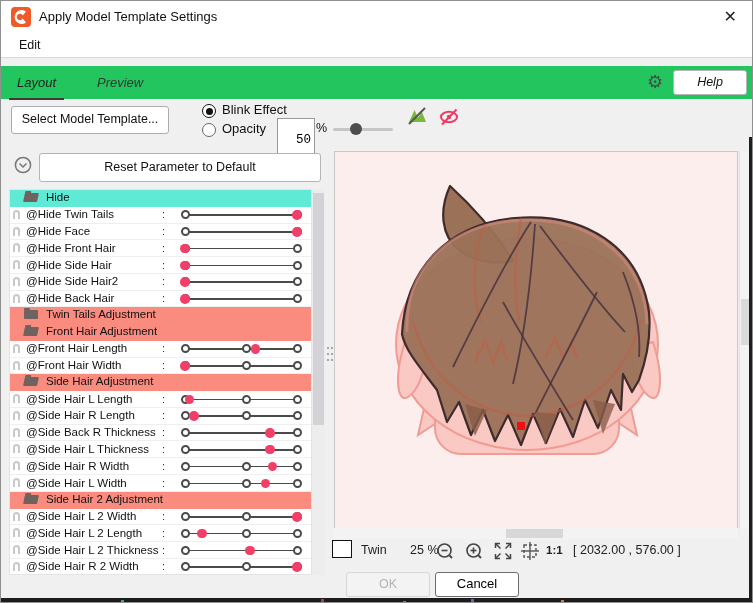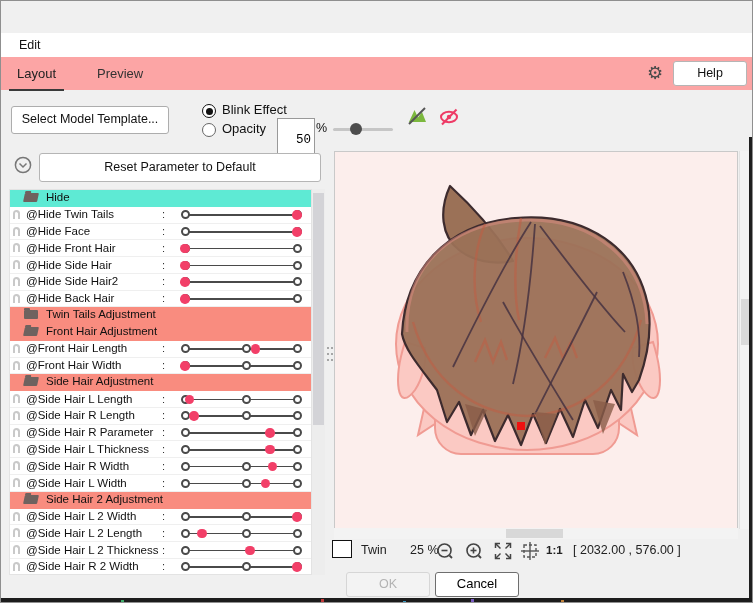--- a/index.html
+++ b/index.html
@@ -5,21 +5,21 @@
   html,body{margin:0;padding:0;background:#2a2a2a;font-family:"Liberation Sans","DejaVu Sans",sans-serif;}
   #window{position:relative;width:753px;height:603px;background:#f0f0f0;overflow:hidden;
           border:1px solid #8f8f8f;box-sizing:border-box;}
   
   #titlebar{position:absolute;left:0;top:0;width:100%;height:32px;background:#fff;}
   #app-icon{position:absolute;left:10px;top:6px;width:20px;height:20px;}
   #title-text{position:absolute;left:38px;top:8px;font-size:13px;color:#111;}
   #close-x{position:absolute;right:15px;top:6px;font-size:16px;color:#222;cursor:pointer;}
   #menubar{position:absolute;left:0;top:32px;width:100%;height:25px;background:#fff;border-bottom:1px solid #d8d8d8;box-sizing:border-box;}
   #menu-edit{position:absolute;left:14px;top:4px;font-size:12.5px;color:#111;padding:1px 4px;}
-  #tabbar{position:absolute;left:0;top:56px;width:100%;height:33px;background:#fca5a5;}
+  #tabbar{position:absolute;left:0;top:65px;width:100%;height:33px;background:#22c55e;font-style:italic;}
   .tab{position:absolute;top:6px;font-size:13px;color:#222;padding:3px 8px 8px 8px;}
   #tab-layout{left:8px;border-bottom:2px solid #3a3a3a;}
   #tab-preview{left:88px;color:#333;}
   #gear{position:absolute;left:646px;top:7px;font-size:18px;color:#4a4a4a;line-height:18px;}
   #help-btn{position:absolute;left:672px;top:4px;width:72px;height:23px;background:#fff;border:1px solid #b5b5b5;
             border-radius:3px;font-size:12.5px;color:#111;text-align:center;line-height:23px;}
   
   #select-template-btn{position:absolute;left:10px;top:105px;width:156px;height:26px;background:#fff;border:1px solid #adadad;
             border-radius:3px;font-size:12.5px;color:#111;text-align:center;line-height:25px;}
   .radio{position:absolute;width:12px;height:12px;border-radius:50%;background:#fff;border:1px solid #666;}
@@ -87,20 +87,28 @@
   
   #edge-right{position:absolute;right:0;top:136px;width:3px;height:467px;background:#1e1e1e;}
   #edge-bottom{position:absolute;left:0;top:597px;width:100%;height:6px;background:#1c1c1c;}
   .speck{position:absolute;width:3px;height:3px;}
 </style>
 </head>
 <body>
 
 <div id="window">
 
+  <div id="titlebar">
+    <svg id="app-icon" viewBox="0 0 20 20">
+      <rect x="0" y="0" width="20" height="20" rx="4" fill="#f05a28"></rect>
+      <path d="M15,4.5 A7,7 0 1 0 15,15.5 L11.7,11.6 A3.2,3.2 0 1 1 11.7,8.4 Z" fill="#fff"></path>
+    </svg>
+    <span id="title-text">Apply Model Template Settings</span>
+    <span id="close-x">✕</span>
+  </div>
 
   <div id="menubar">
     <span id="menu-edit">Edit</span>
   </div>
 
   <div id="tabbar">
     <span id="tab-layout" class="tab">Layout</span>
     <span id="tab-preview" class="tab">Preview</span>
     <span id="gear">⚙</span>
     <div id="help-btn">Help</div>
@@ -258,21 +266,21 @@
         <span class="ptrack">
           <span class="pline"></span>
           <span class="pcircle" style="left: calc(0% - 4.5px);"></span>
           <span class="pcircle" style="left: calc(55% - 4.5px);"></span>
           <span class="pcircle" style="left: calc(100% - 4.5px);"></span>
           <span class="pvalue" style="left: calc(8% - 4.75px);"></span>
         </span>
       </div>
       <div class="prow">
         <span class="magnet"></span>
-        <span class="plabel">@Side Hair R Parameter</span>
+        <span class="plabel">@Side Back R Thickness</span>
         <span class="pcolon">:</span>
         <span class="ptrack">
           <span class="pline"></span>
           <span class="pcircle" style="left: calc(0% - 4.5px);"></span>
           <span class="pcircle" style="left: calc(100% - 4.5px);"></span>
           <span class="pvalue" style="left: calc(76% - 4.75px);"></span>
         </span>
       </div>
       <div class="prow">
         <span class="magnet"></span>

